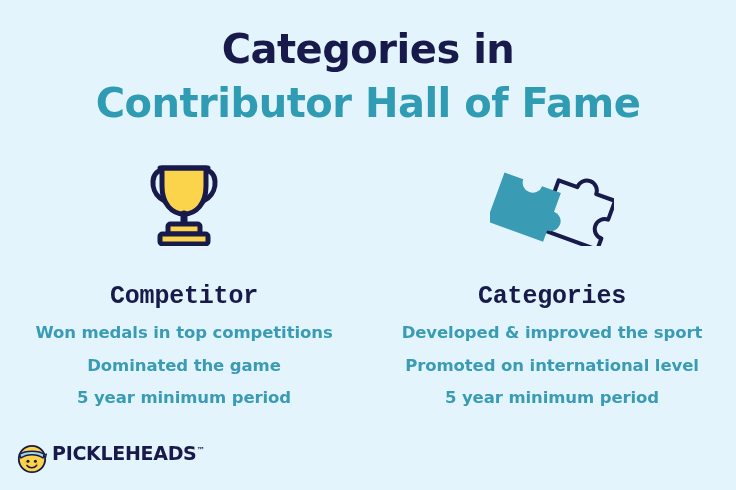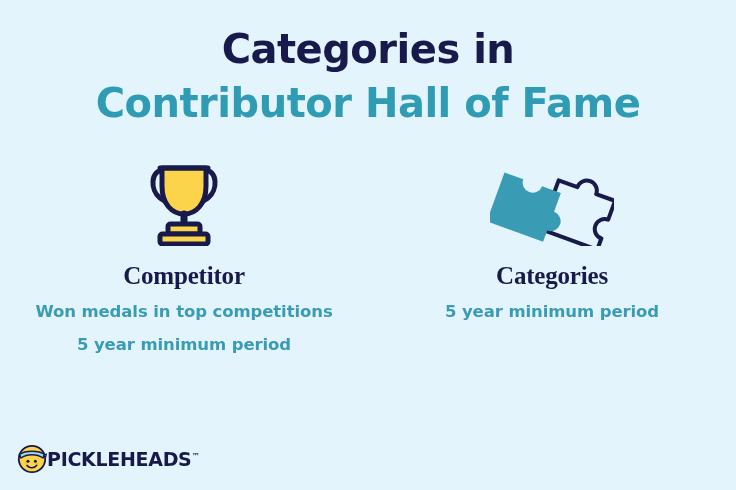--- a/index.html
+++ b/index.html
@@ -67,26 +67,26 @@
     flex-direction: column;
     align-items: center;
   }
   .icon-wrap {
     height: 86px;
     display: flex;
     align-items: center;
     justify-content: center;
   }
   .column-heading {
-    margin-top: 16px;
+    margin-top: 36px;
     font-size: 25px;
     font-weight: bold;
     color: #171a4a;
     letter-spacing: -0.2px;
-    font-family: Liberation Serif, serif;
+    font-family: Liberation Mono, monospace;
   }
   .bullets {
     margin-top: 14px;
     display: flex;
     flex-direction: column;
     align-items: center;
   }
   .bullet {
     font-size: 16.5px;
     font-weight: bold;
@@ -98,21 +98,22 @@
     white-space: nowrap;
   }
   .bullet:last-child { margin-bottom: 4px; }
 
   
   .logo {
     position: absolute;
     left: 17px;
     bottom: 16px;
     display: flex;
-    align-items: center;
+    align-items: flex-start;
+    gap: 5px;
   }
   .logo-mark {
     width: 30px;
     height: 30px;
     flex: 0 0 30px;
   }
   .logo-word {
     font-size: 19px;
     font-weight: bold;
     color: #171a4a;
@@ -157,20 +158,21 @@
           <path d="M38 54 L38 64" stroke="#171a4a" stroke-width="7" stroke-linecap="round"></path>
 
           <rect x="22" y="64" width="32" height="10" rx="2.5" fill="#fbd44c" stroke="#171a4a" stroke-width="5"></rect>
 
           <rect x="14" y="74" width="48" height="10" rx="2.5" fill="#fbd44c" stroke="#171a4a" stroke-width="5"></rect>
         </svg>
       </div>
       <div class="column-heading">Competitor</div>
       <div class="bullets">
         <div class="bullet">Won medals in top competitions</div>
+        <div class="bullet">Dominated the game</div>
         <div class="bullet">5 year minimum period</div>
       </div>
     </div>
 
     <div class="column">
       <div class="icon-wrap">
         <svg width="124" height="86" viewBox="0 0 124 86" aria-hidden="true">
 
           <g transform="rotate(20 70 40)">
             <path d="M62 22
@@ -192,20 +194,22 @@
                      L64 44
                      A 10 10 0 1 1 64 64
                      L64 76
                      L4 76
                      Z" fill="#3a9cb4"></path>
           </g>
         </svg>
       </div>
       <div class="column-heading">Categories</div>
       <div class="bullets">
+        <div class="bullet">Developed &amp; improved the sport</div>
+        <div class="bullet">Promoted on international level</div>
         <div class="bullet">5 year minimum period</div>
       </div>
     </div>
 
   </div>
 
   <div class="logo">
     <span class="logo-mark">
       <svg width="30" height="30" viewBox="0 0 30 30" aria-hidden="true">
         <circle cx="15" cy="15" r="13.2" fill="#fbd44c" stroke="#171a4a" stroke-width="1.8"></circle>

